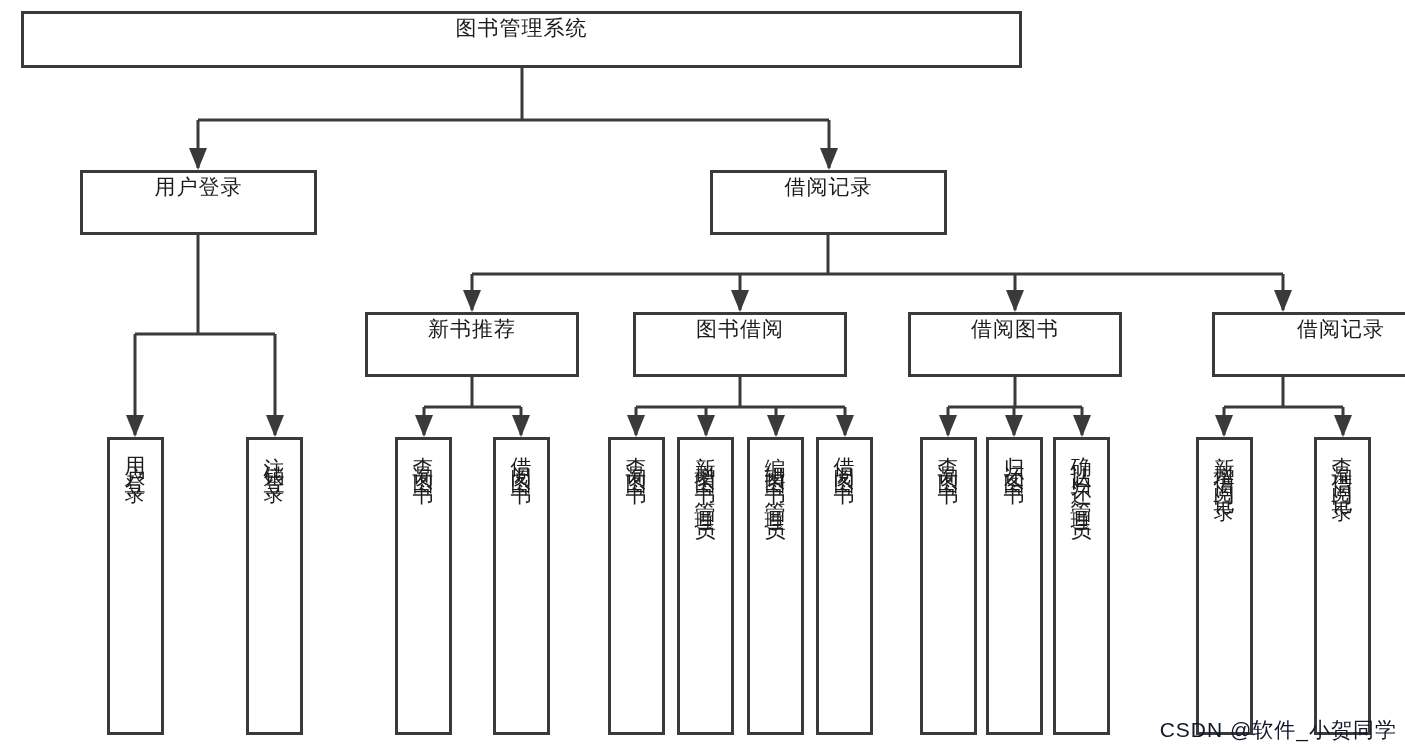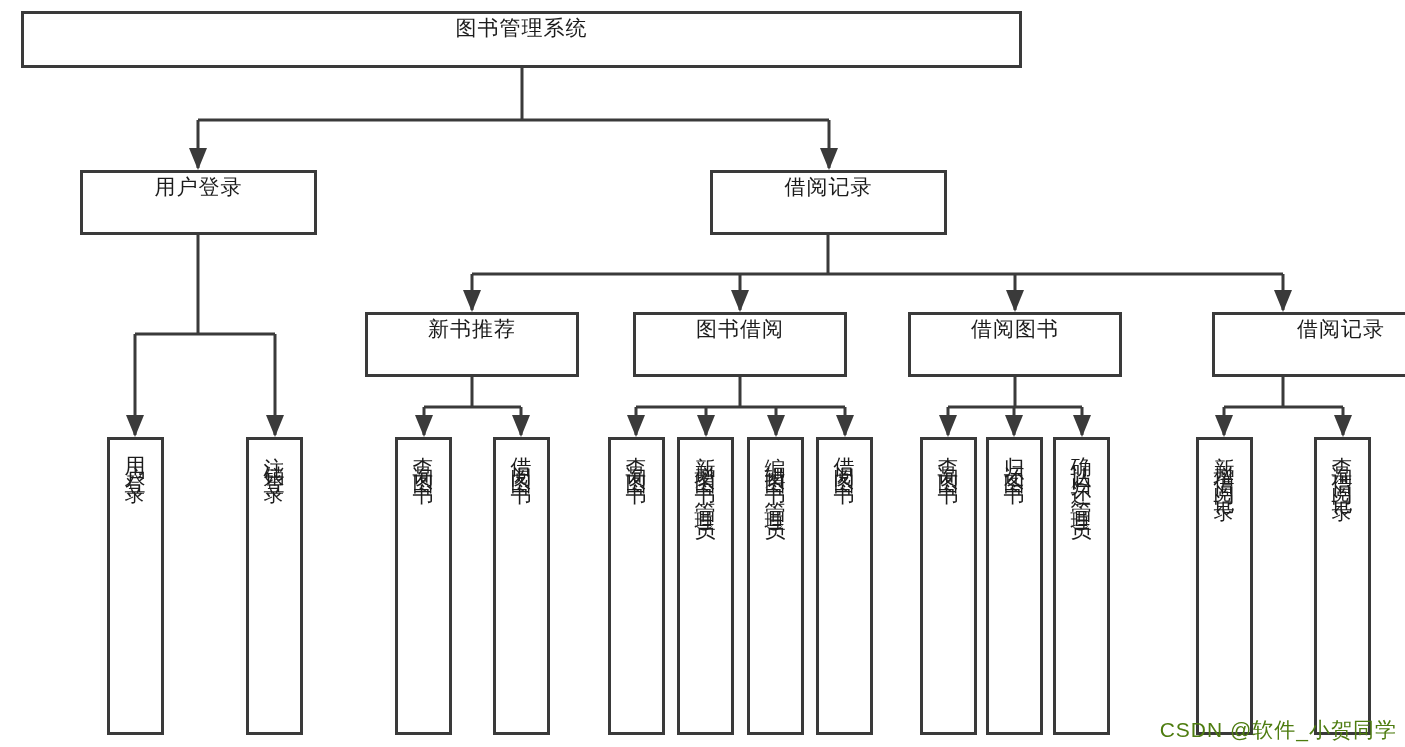--- a/index.html
+++ b/index.html
@@ -49,21 +49,21 @@
     font-size: 21px;
     letter-spacing: 9px;
     line-height: 1;
     white-space: nowrap;
   }
   .watermark {
     position: absolute;
     right: 8px;
     bottom: 3px;
     font-size: 21px;
-    color: #4d7c0f;
+    color: #0f172a;
     letter-spacing: 1px;
     white-space: nowrap;
   }
 </style>
 </head>
 <body>
 
 <div class="stage">
 
   <svg class="connectors" viewBox="0 0 1405 747" xmlns="http://www.w3.org/2000/svg">

